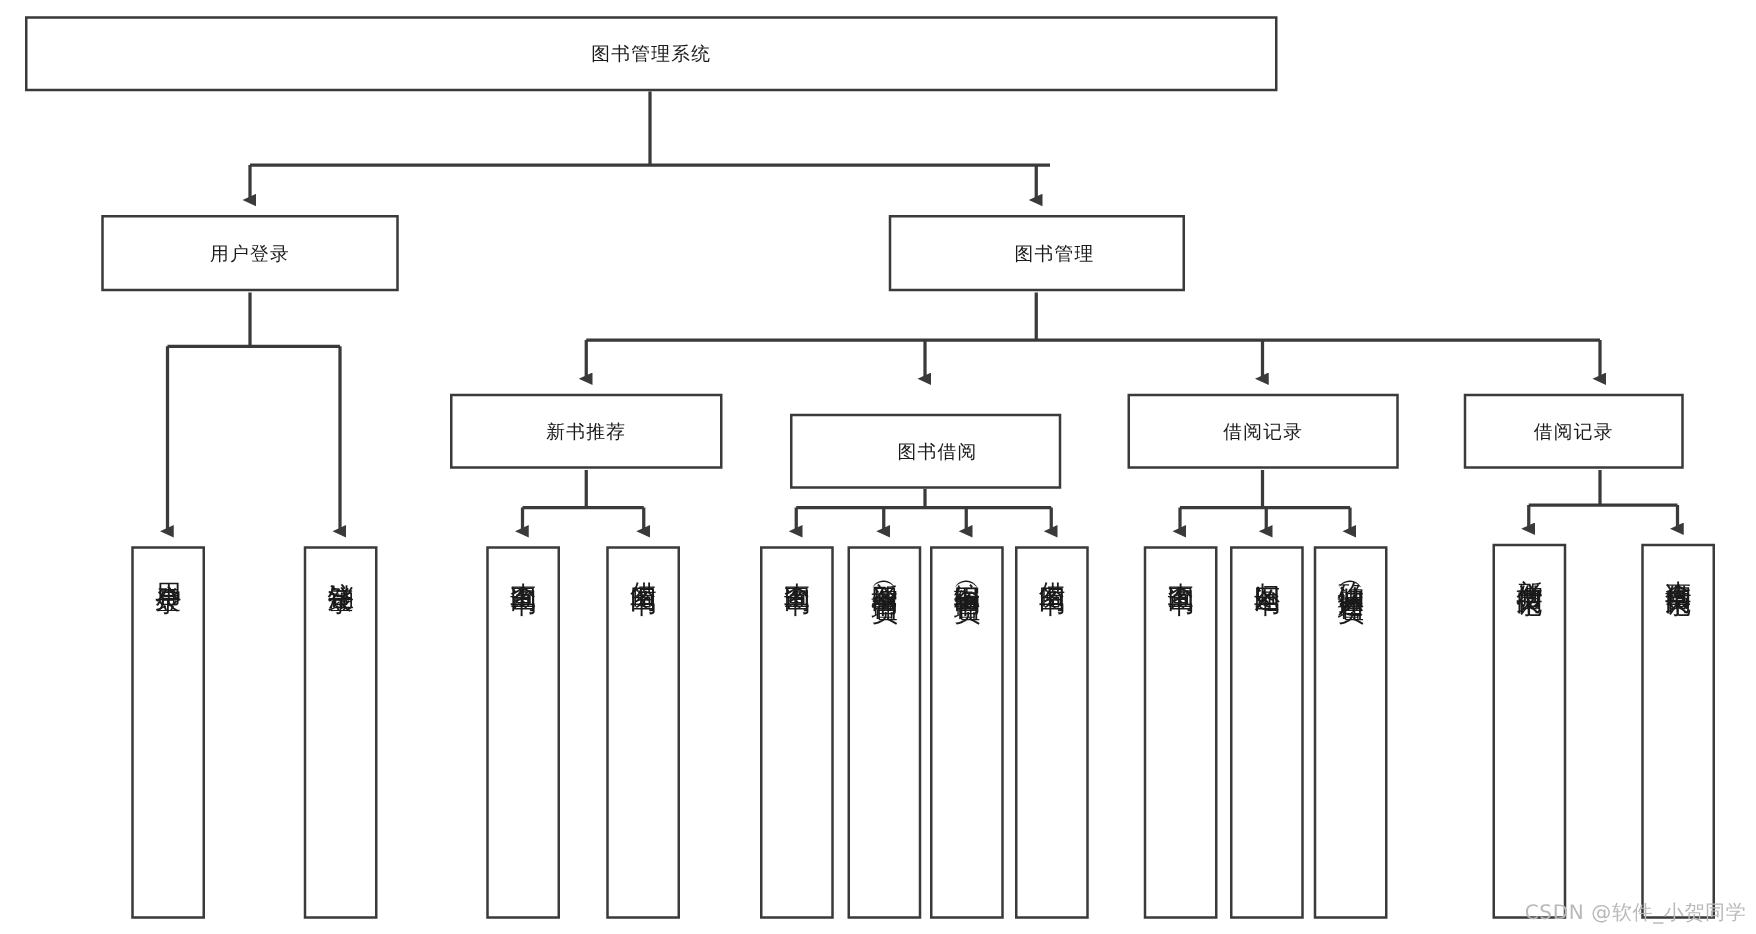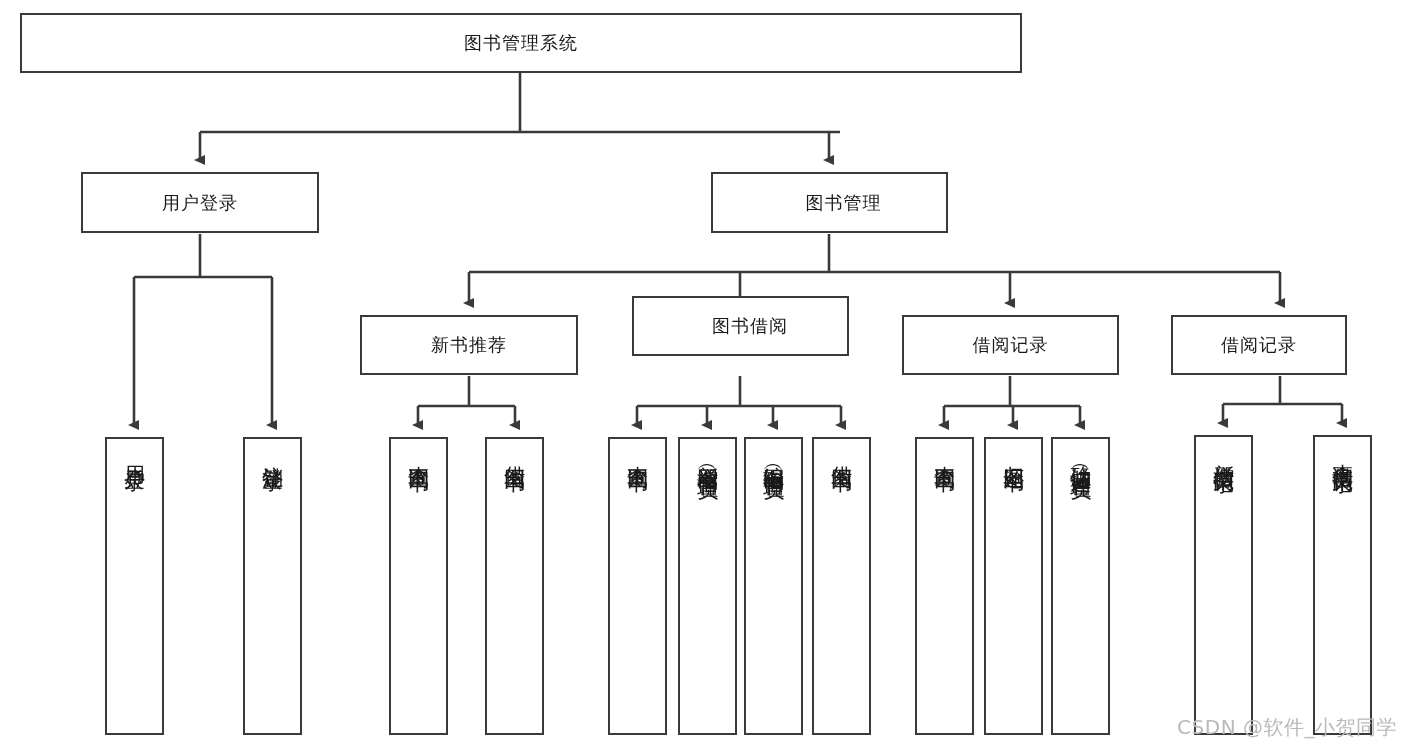--- a/index.html
+++ b/index.html
@@ -29,21 +29,21 @@
     position: absolute;
     box-sizing: border-box;
     background: #ffffff;
     border: 2px solid #3a3a3a;
     display: flex;
     align-items: center;
     justify-content: center;
     color: #1a1a1a;
   }
   .node.horiz {
-    font-size: 18px;
+    font-size: 15px;
     letter-spacing: 1px;
     line-height: 1.2;
   }
   .node.vert {
     padding-top: 10px;
     padding-bottom: 10px;
     align-items: flex-start;
     justify-content: center;
   }
   .node.vert .vlabel {
@@ -52,21 +52,21 @@
     font-size: 21px;
     line-height: 1.25;
     letter-spacing: 2px;
     white-space: nowrap;
     text-align: left;
   }
   .watermark {
     position: absolute;
     right: 8px;
     bottom: 6px;
-    font-size: 20px;
+    font-size: 16px;
     color: #b9b9b9;
     letter-spacing: 0.5px;
     user-select: none;
     white-space: nowrap;
   }
 </style>
 </head>
 <body>
 
 <div id="canvas">
@@ -130,21 +130,21 @@
   </div>
 
   <div class="node horiz" style="left:711px; top:172px; width:237px; height:61px;padding-left:28px;">
     <span>图书管理</span>
   </div>
 
   <div class="node horiz" style="left:360px; top:315px; width:218px; height:60px;">
     <span>新书推荐</span>
   </div>
 
-  <div class="node horiz" style="left:632px; top:296px; width:217px; height:60px;padding-left:19px;">
+  <div class="node horiz" style="left:632px; top:331px; width:217px; height:60px;padding-left:19px;">
     <span>图书借阅</span>
   </div>
 
   <div class="node horiz" style="left:902px; top:315px; width:217px; height:60px;">
     <span>借阅记录</span>
   </div>
 
   <div class="node horiz" style="left:1171px; top:315px; width:176px; height:60px;">
     <span>借阅记录</span>
   </div>

